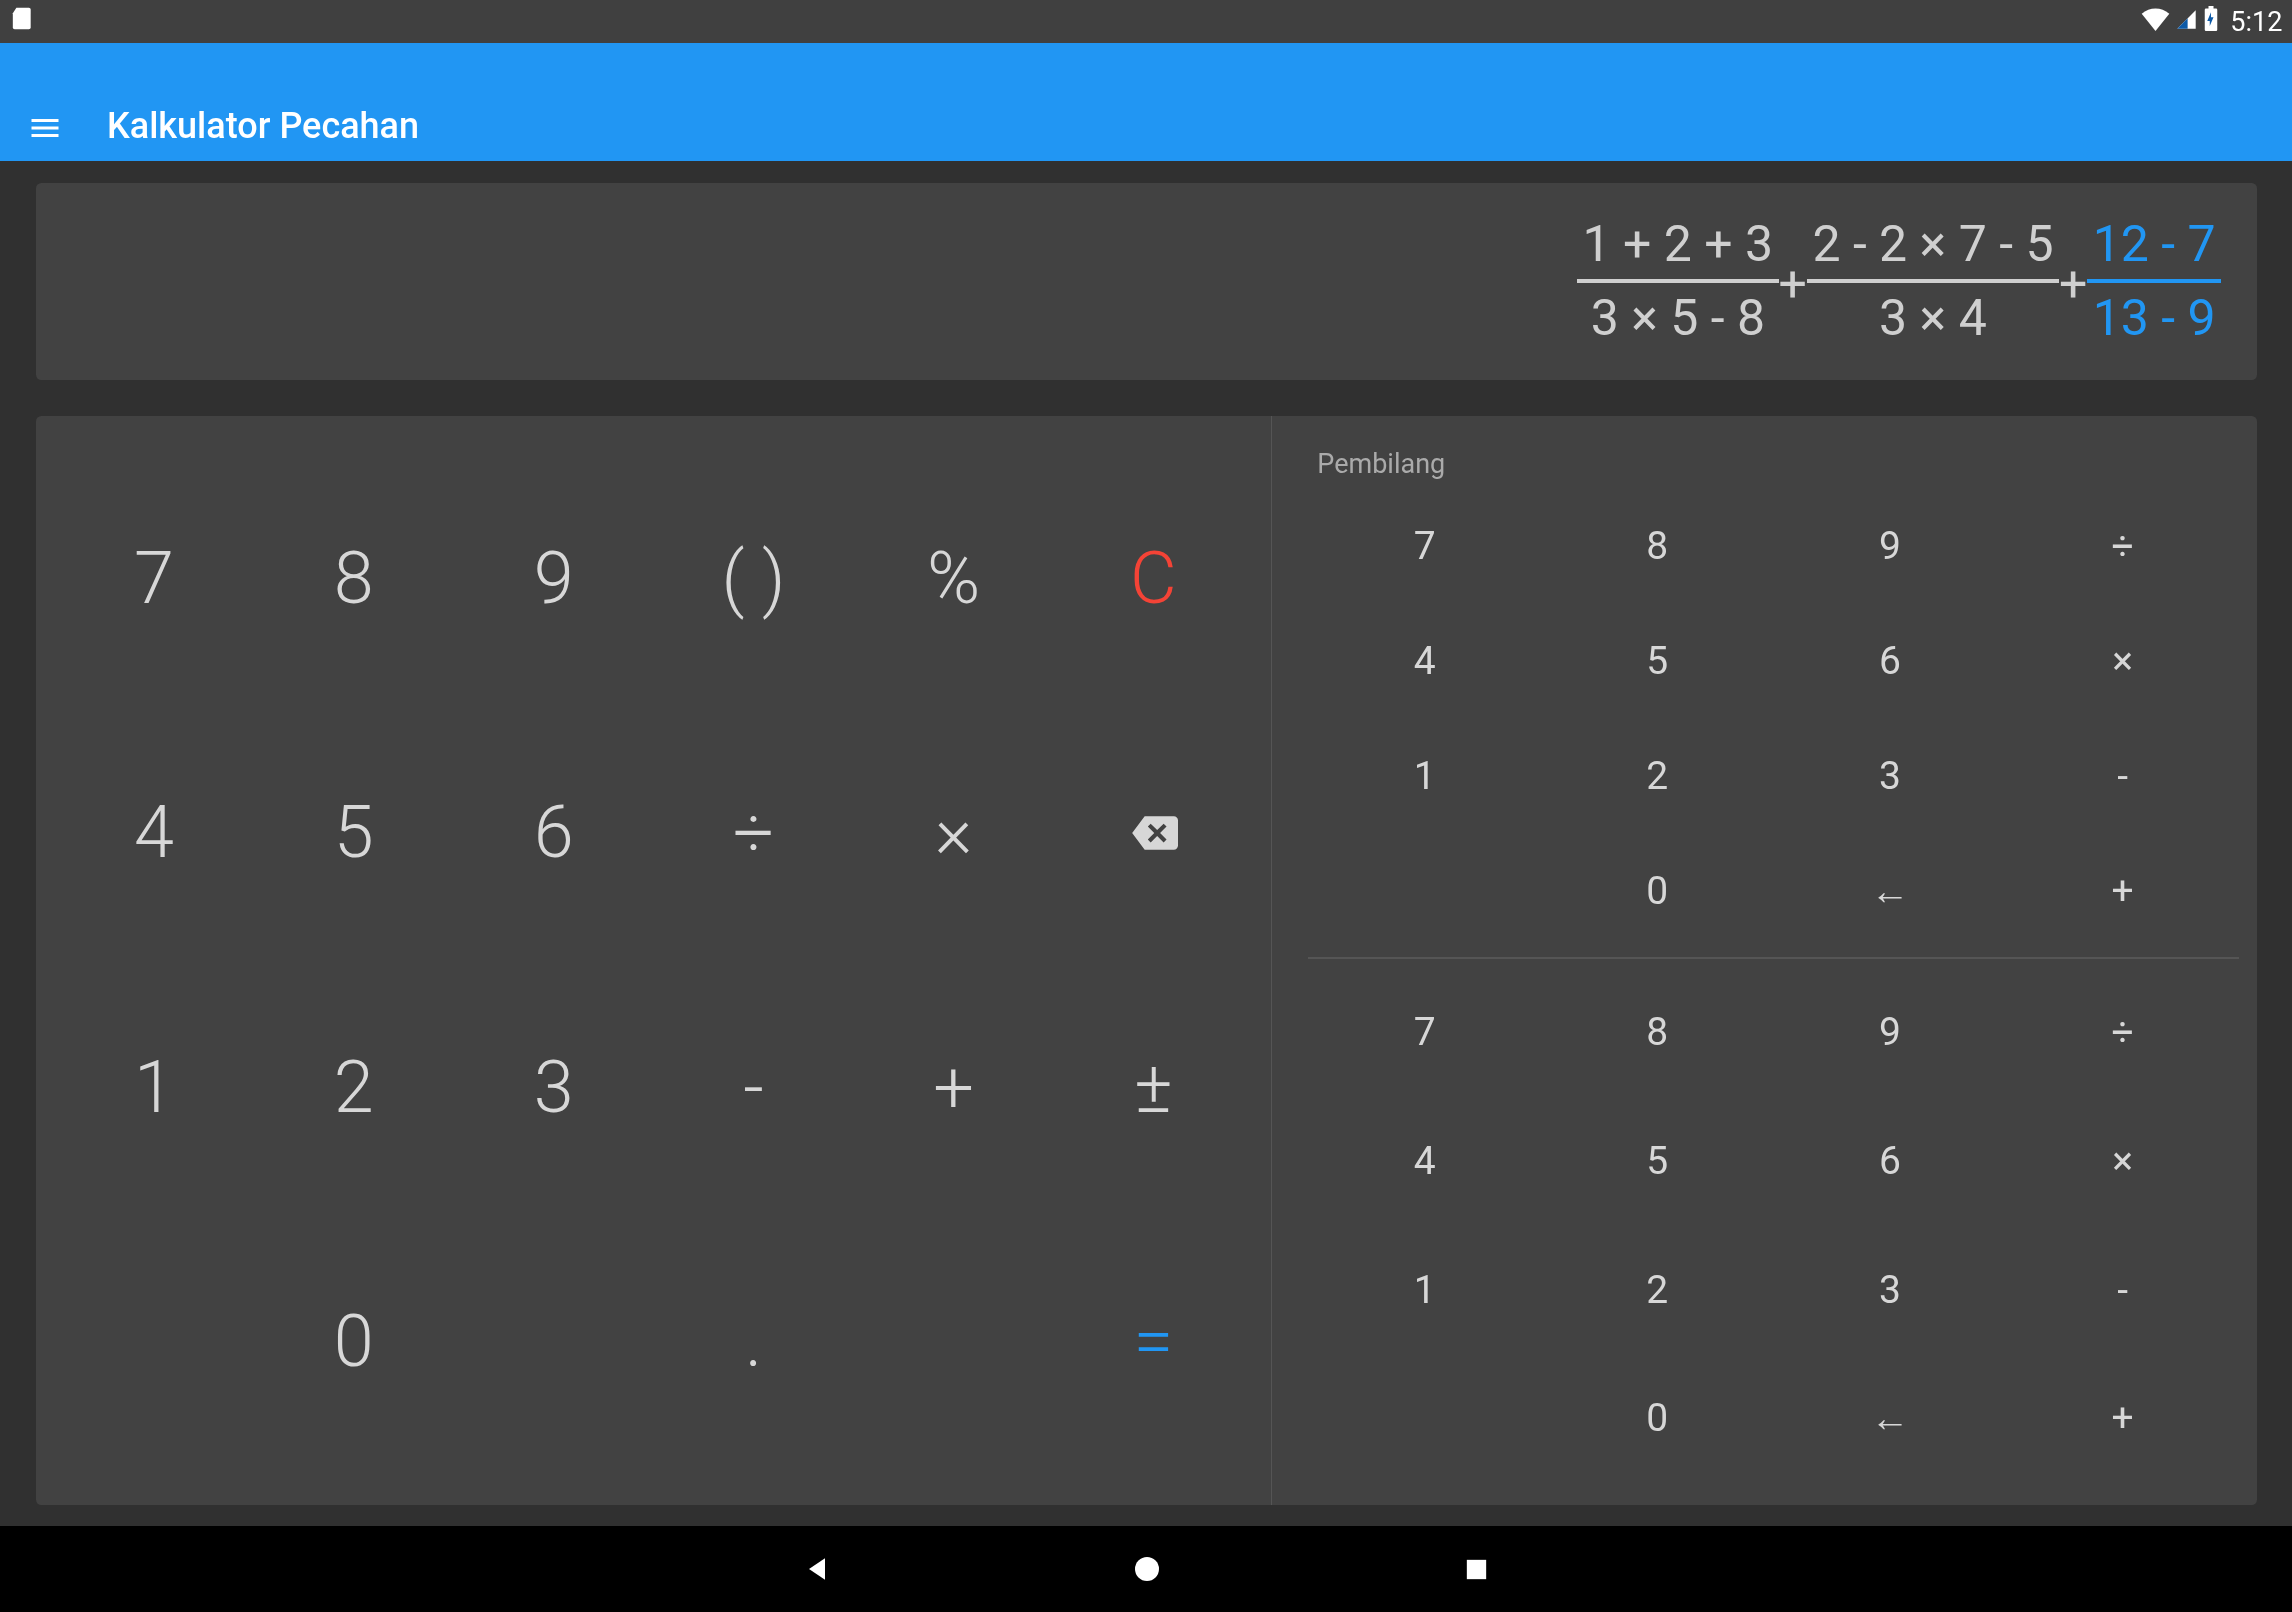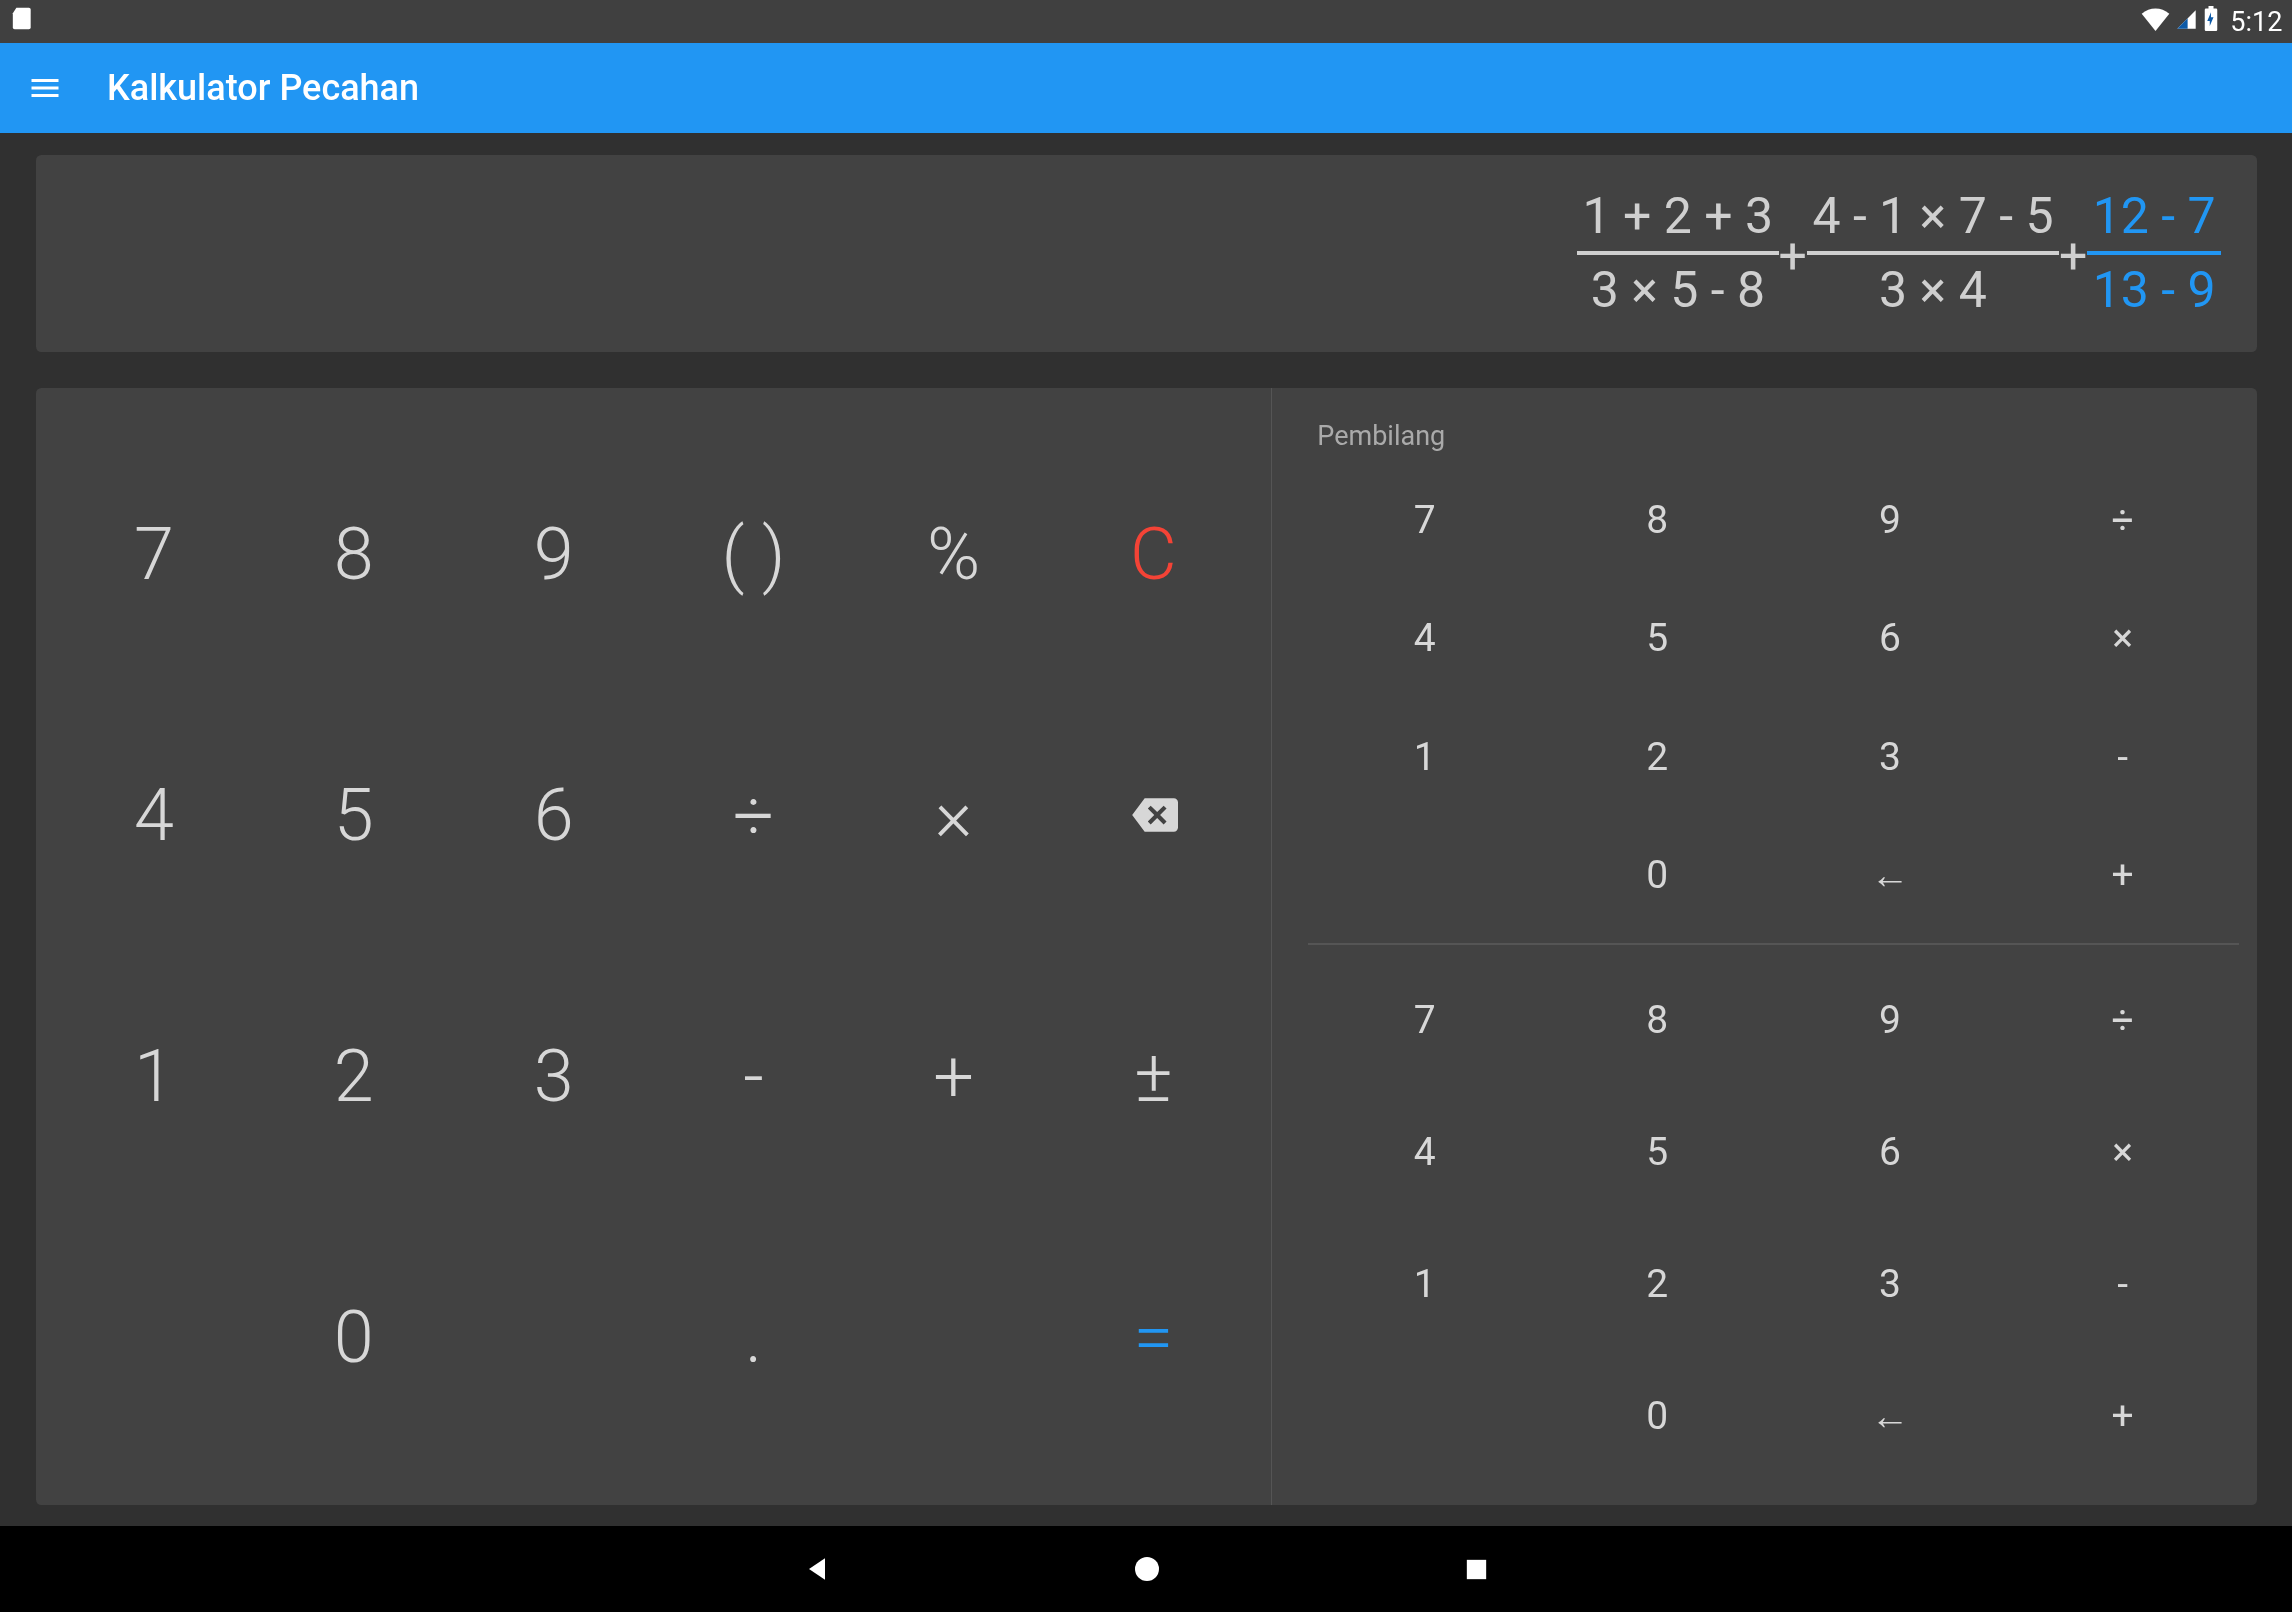--- a/index.html
+++ b/index.html
@@ -31,22 +31,22 @@
     font-size: 27px;
   }
   .status-left { display:flex; align-items:center; gap:7.2px; }
   .status-right { margin-left:auto; display:flex; align-items:center; gap:5.4px; }
 
   
   .app-bar {
     height: 90px;
     background: #2196f3;
     display: flex;
-    align-items: center;
-    padding: 0 25px;
+    align-items: flex-end;
+    padding: 14px 25px;
     gap: 43px;
   }
   .hamburger {
     width: 39px; height: 39px;
     display:flex; align-items:center; justify-content:center;
     cursor:pointer;
   }
   .app-title {
     color: #fff;
     font-size: 36px;
@@ -219,21 +219,21 @@
 
     <div class="display-panel">
       <div class="expr-row">
         <div class="frac">
           <div class="num">1 + 2 + 3</div>
           <div class="bar"></div>
           <div class="den">3 × 5 - 8</div>
         </div>
         <div class="op-between">+</div>
         <div class="frac">
-          <div class="num">4 - 1 × 7 - 5</div>
+          <div class="num">2 - 2 × 7 - 5</div>
           <div class="bar"></div>
           <div class="den">3 × 4</div>
         </div>
         <div class="op-between">+</div>
         <div class="frac active">
           <div class="num">12 - 7</div>
           <div class="bar"></div>
           <div class="den">13 - 9</div>
         </div>
       </div>

